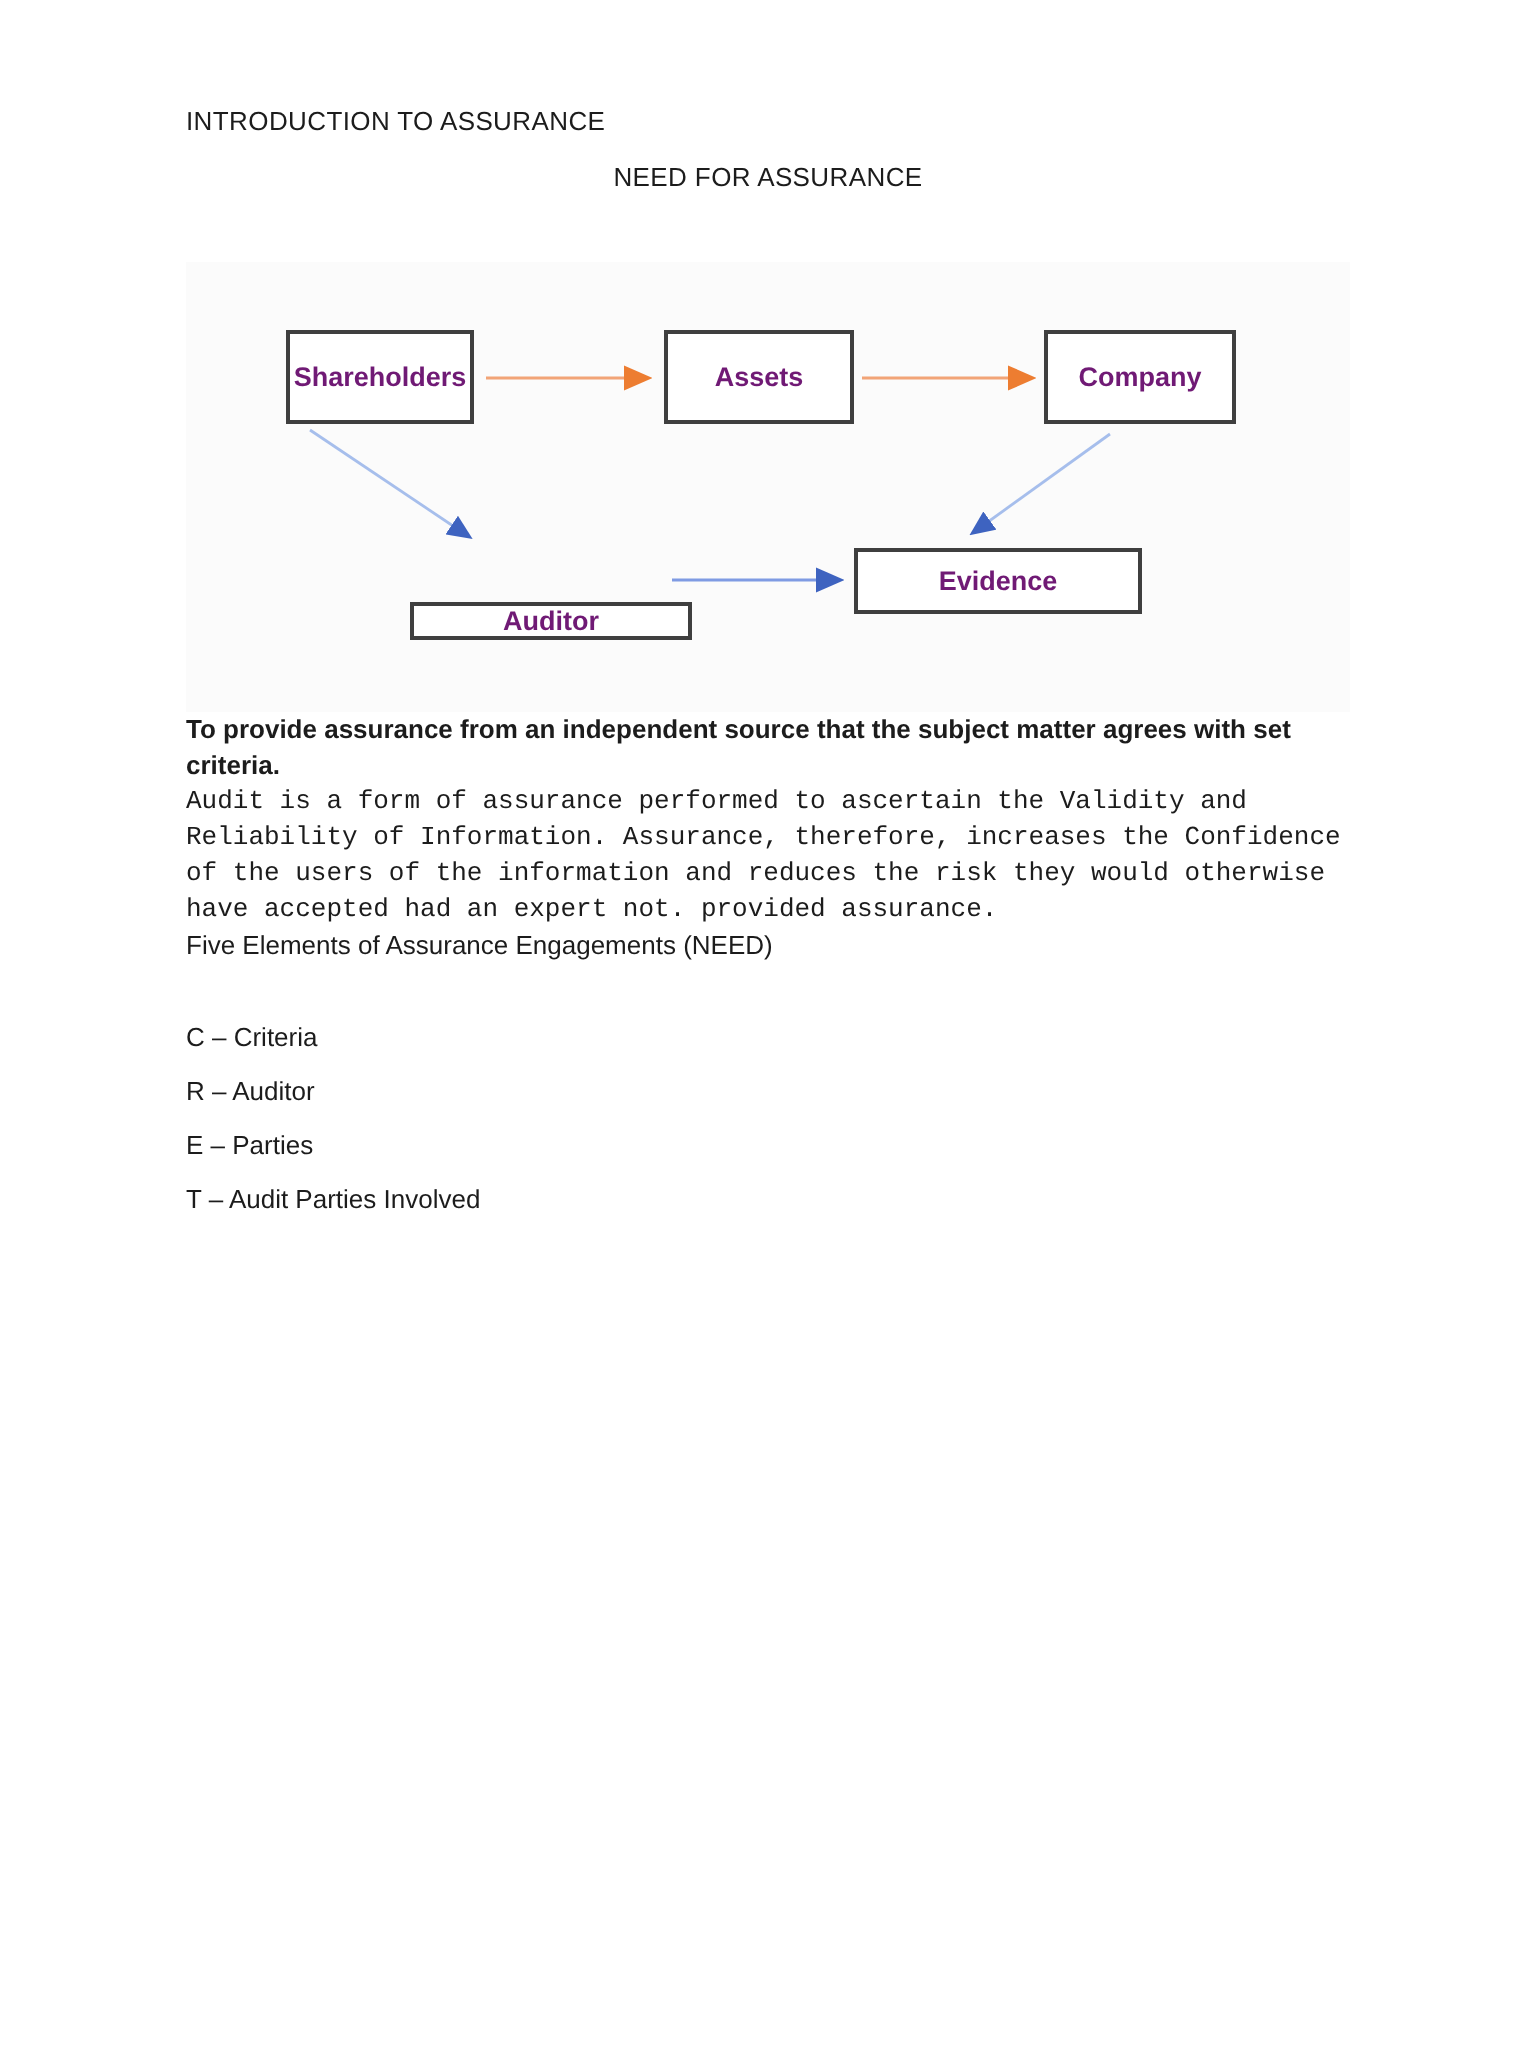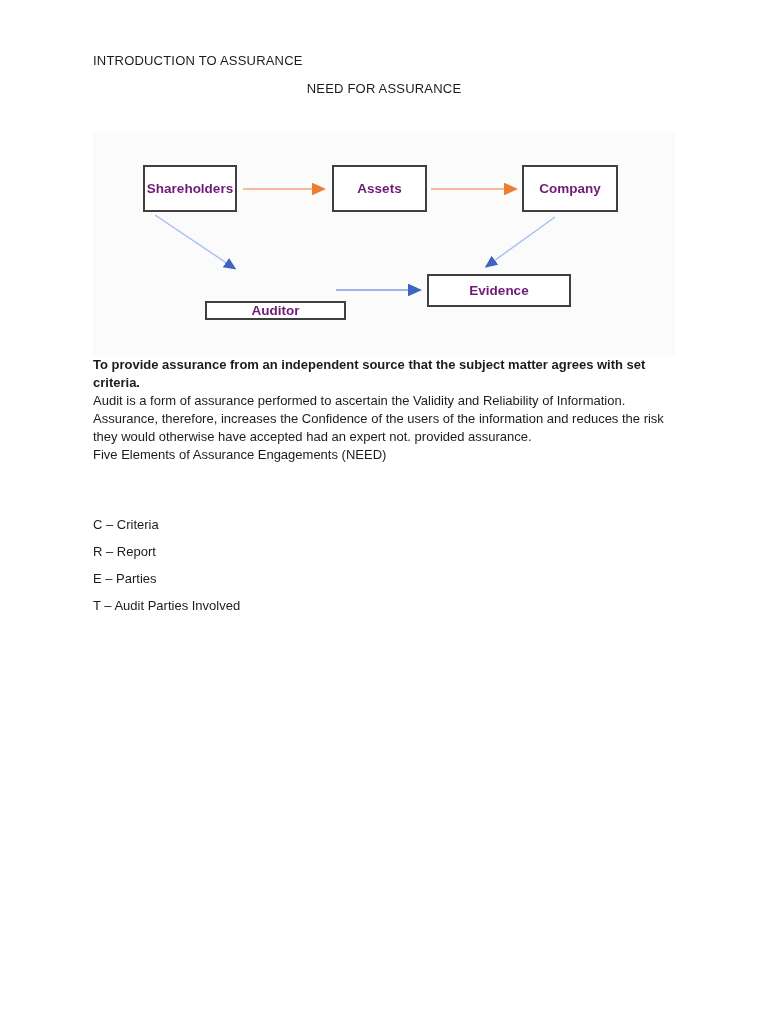--- a/index.html
+++ b/index.html
@@ -52,26 +52,26 @@
     color: #701a75;
   }
   .node.shareholders { left: 50px;  top: 34px;  width: 94px;  height: 47px; }
   .node.assets       { left: 239px; top: 34px;  width: 95px;  height: 47px; }
   .node.company      { left: 429px; top: 34px;  width: 96px;  height: 47px; }
   .node.auditor      { left: 112px;  top: 143px; width: 141px; height: 19px; margin-top: 27px; }
   .node.directors    { left: 334px; top: 143px; width: 144px; height: 33px; }
 
   .section-gap-sm { margin-top: 14px; }
   .section-gap-xs { margin-top: 8px; font-weight: bold; }
-  .section-gap-lg { margin-top: 38px; }
+  .section-gap-lg { margin-top: 38px; font-family: Liberation Mono, monospace; }
   .section-gap-xl { margin-top: 36px; }
 
   ul.crest-list {
     list-style: none;
-    margin: 52px 0 0 0;
+    margin: 28px 0 0 0;
     padding: 0;
   }
   ul.crest-list li {
     margin: 0 0 9px 0;
     line-height: 18px;
   }
 </style>
 </head>
 <body>
 
@@ -115,18 +115,18 @@
   </div>
 
   <p class="body-text section-gap-xs">To provide assurance from an independent source that the subject matter agrees with set criteria.</p>
 
   <p class="body-text section-gap-lg">Audit is a form of assurance performed to ascertain the Validity and Reliability of Information. Assurance, therefore, increases the Confidence of the users of the information and reduces the risk they would otherwise have accepted had an expert not. provided assurance.</p>
 
   <p class="body-text section-gap-xl">Five Elements of Assurance Engagements (NEED)</p>
 
   <ul class="crest-list">
     <li>C – Criteria</li>
-    <li>R – Report</li>
+    <li>R – Auditor</li>
     <li>E – Parties</li>
     <li>T – Audit Parties Involved</li>
   </ul>
 
 </div>
 
 </body></html>

